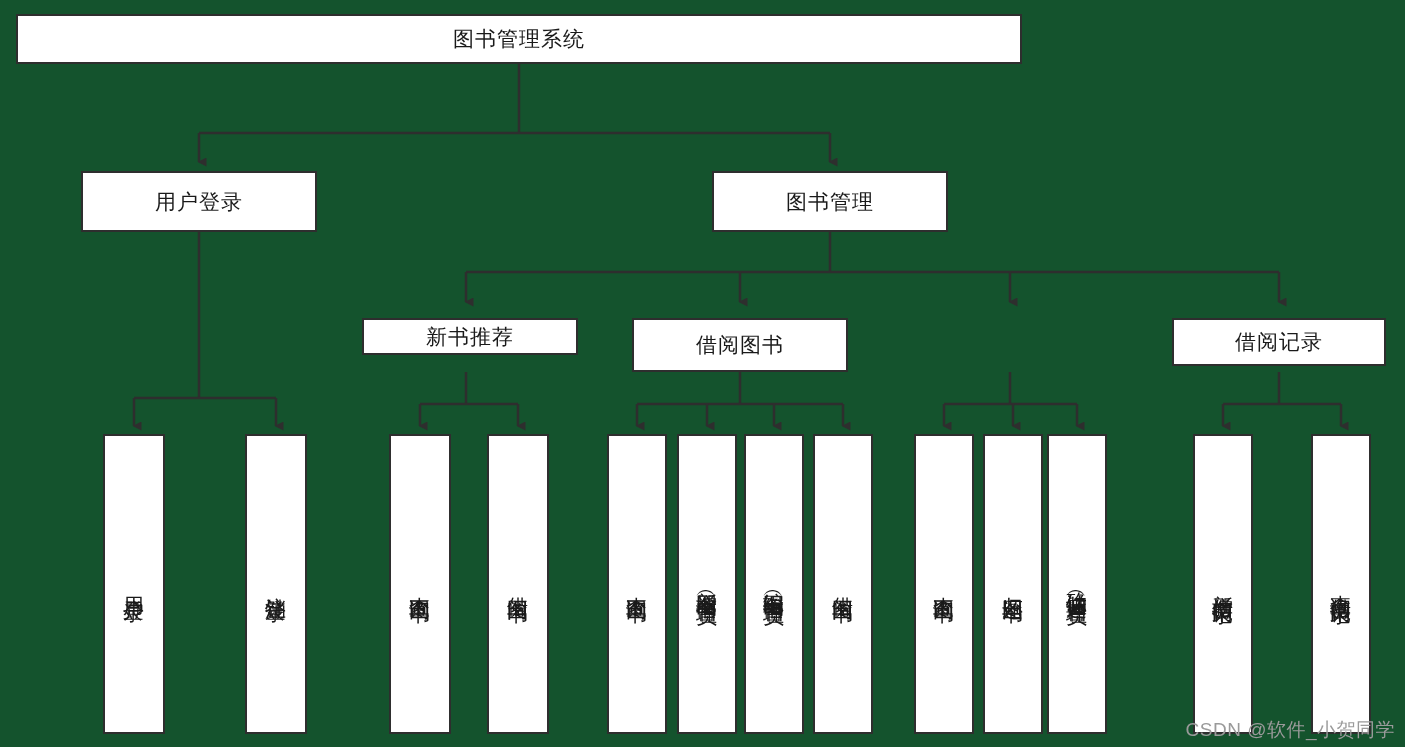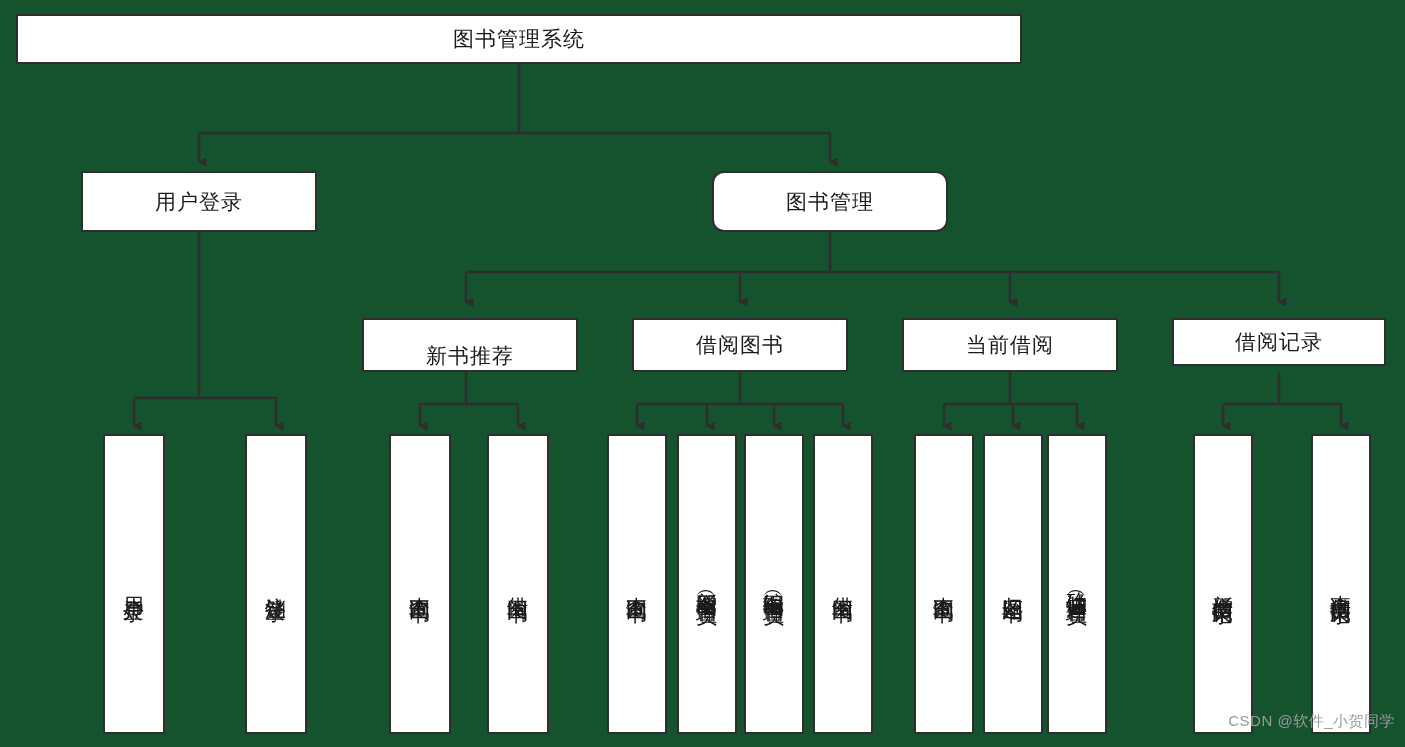--- a/index.html
+++ b/index.html
@@ -50,22 +50,22 @@
     justify-content: center;
     white-space: nowrap;
   }
   .node.vert span {
     writing-mode: vertical-rl;
     text-orientation: upright;
   }
   .watermark {
     position: absolute;
     right: 10px;
-    bottom: 16px;
-    font-size: 15px;
+    bottom: 4px;
+    font-size: 19px;
     color: #9a9a9a;
     letter-spacing: 0.5px;
     white-space: nowrap;
   }
 </style>
 </head>
 <body>
 
 <div id="canvas">
 
@@ -119,32 +119,29 @@
     </g>
   </svg>
 
   <div class="node horiz" style="left:16px; top:14px; width:1006px; height:50px;">
     <span>图书管理系统</span>
   </div>
 
   <div class="node horiz" style="left:81px; top:171px; width:236px; height:61px;">
     <span>用户登录</span>
   </div>
-  <div class="node horiz" style="left:712px; top:171px; width:236px; height:61px;border-radius:12px;">
+  <div class="node horiz" style="left:712px; top:171px; width:236px; height:61px;">
     <span>图书管理</span>
   </div>
 
-  <div class="node horiz" style="left:362px; top:318px; width:216px; height:54px;align-items:flex-end;">
+  <div class="node horiz" style="left:362px; top:318px; width:216px; height:37px;">
     <span>新书推荐</span>
   </div>
   <div class="node horiz" style="left:632px; top:318px; width:216px; height:54px;">
     <span>借阅图书</span>
-  </div>
-  <div class="node horiz" style="left:902px; top:318px; width:216px; height:54px;">
-    <span>当前借阅</span>
   </div>
   <div class="node horiz" style="left:1172px; top:318px; width:214px; height:48px;">
     <span>借阅记录</span>
   </div>
 
   <div class="node vert" style="left:103px; top:434px; width:62px; height:300px;">
     <span>用户登录</span>
   </div>
   <div class="node vert" style="left:245px; top:434px; width:62px; height:300px;">
     <span>注销登录</span>

